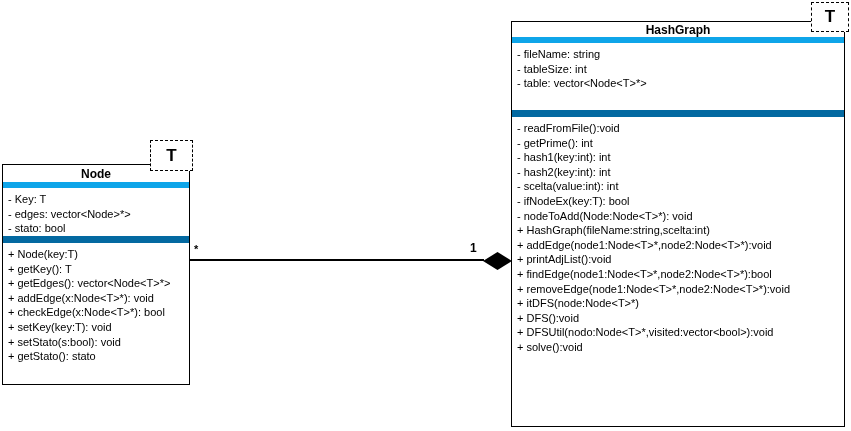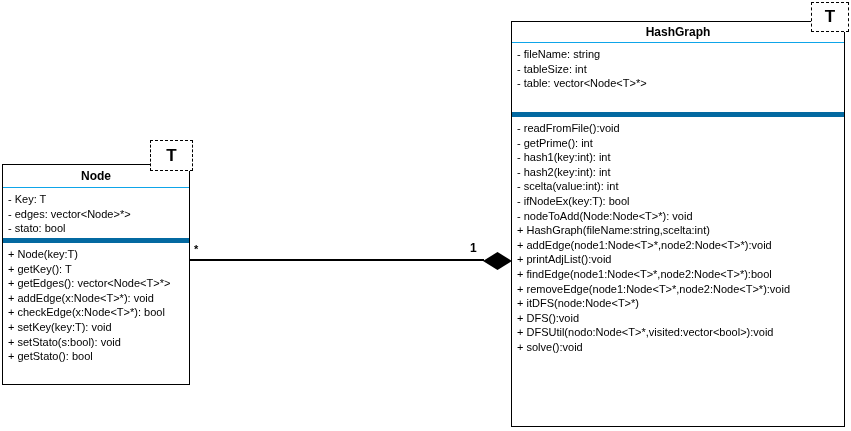--- a/index.html
+++ b/index.html
@@ -23,34 +23,34 @@
     display: flex;
     flex-direction: column;
   }
   .uml-title {
     font-size: 12px;
     font-weight: bold;
     text-align: center;
     display: flex;
     align-items: center;
     justify-content: center;
-    border-bottom: 1px solid #0ea5e9;
+    border-bottom: 6px solid #0ea5e9;
     box-sizing: border-box;
     flex: 0 0 auto;
   }
   .uml-section {
     font-size: 11px;
     line-height: 14.6px;
     padding: 4px 3px 2px 5px;
     box-sizing: border-box;
     flex: 0 0 auto;
     overflow: hidden;
   }
   .uml-section.attrs {
-    border-bottom: 5px solid #0369a1;
+    border-bottom: 7px solid #0369a1;
   }
   .uml-section.methods {
     flex: 1 1 auto;
   }
   .row {
     white-space: pre;
   }
   .tparam-box {
     position: absolute;
     background: #ffffff;
@@ -115,21 +115,21 @@
     <div class="row">- stato: bool</div>
   </div>
   <div class="uml-section methods">
     <div class="row">+ Node(key:T)</div>
     <div class="row">+ getKey(): T</div>
     <div class="row">+ getEdges(): vector&lt;Node&lt;T&gt;*&gt;</div>
     <div class="row">+ addEdge(x:Node&lt;T&gt;*): void</div>
     <div class="row">+ checkEdge(x:Node&lt;T&gt;*): bool</div>
     <div class="row">+ setKey(key:T): void</div>
     <div class="row">+ setStato(s:bool): void</div>
-    <div class="row">+ getStato(): bool</div>
+    <div class="row">+ getStato(): stato</div>
   </div>
 </div>
 <div class="tparam-box" id="node-tparam">
   <span>T</span>
 </div>
 
 <div class="uml-class" id="hashgraph-class">
   <div class="uml-title">HashGraph</div>
   <div class="uml-section attrs">
     <div class="row">- fileName: string</div>

